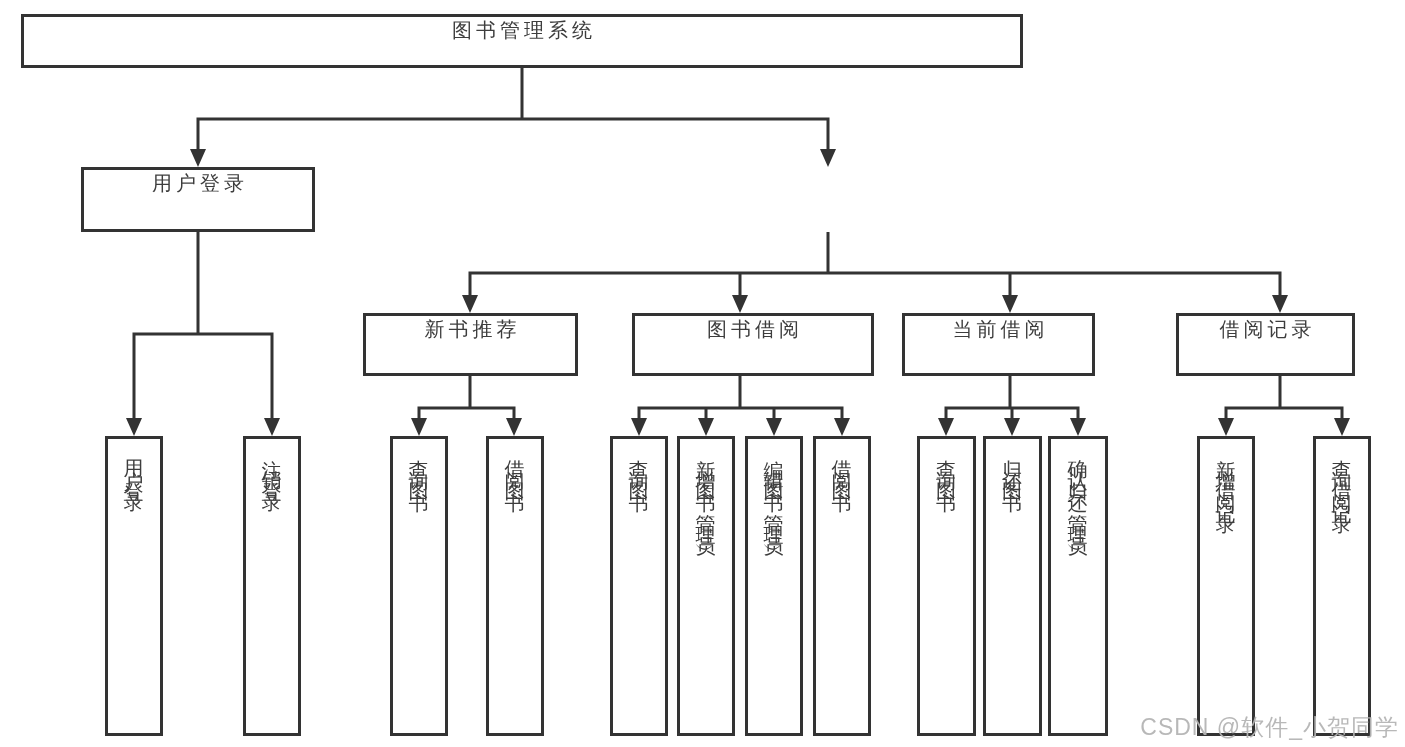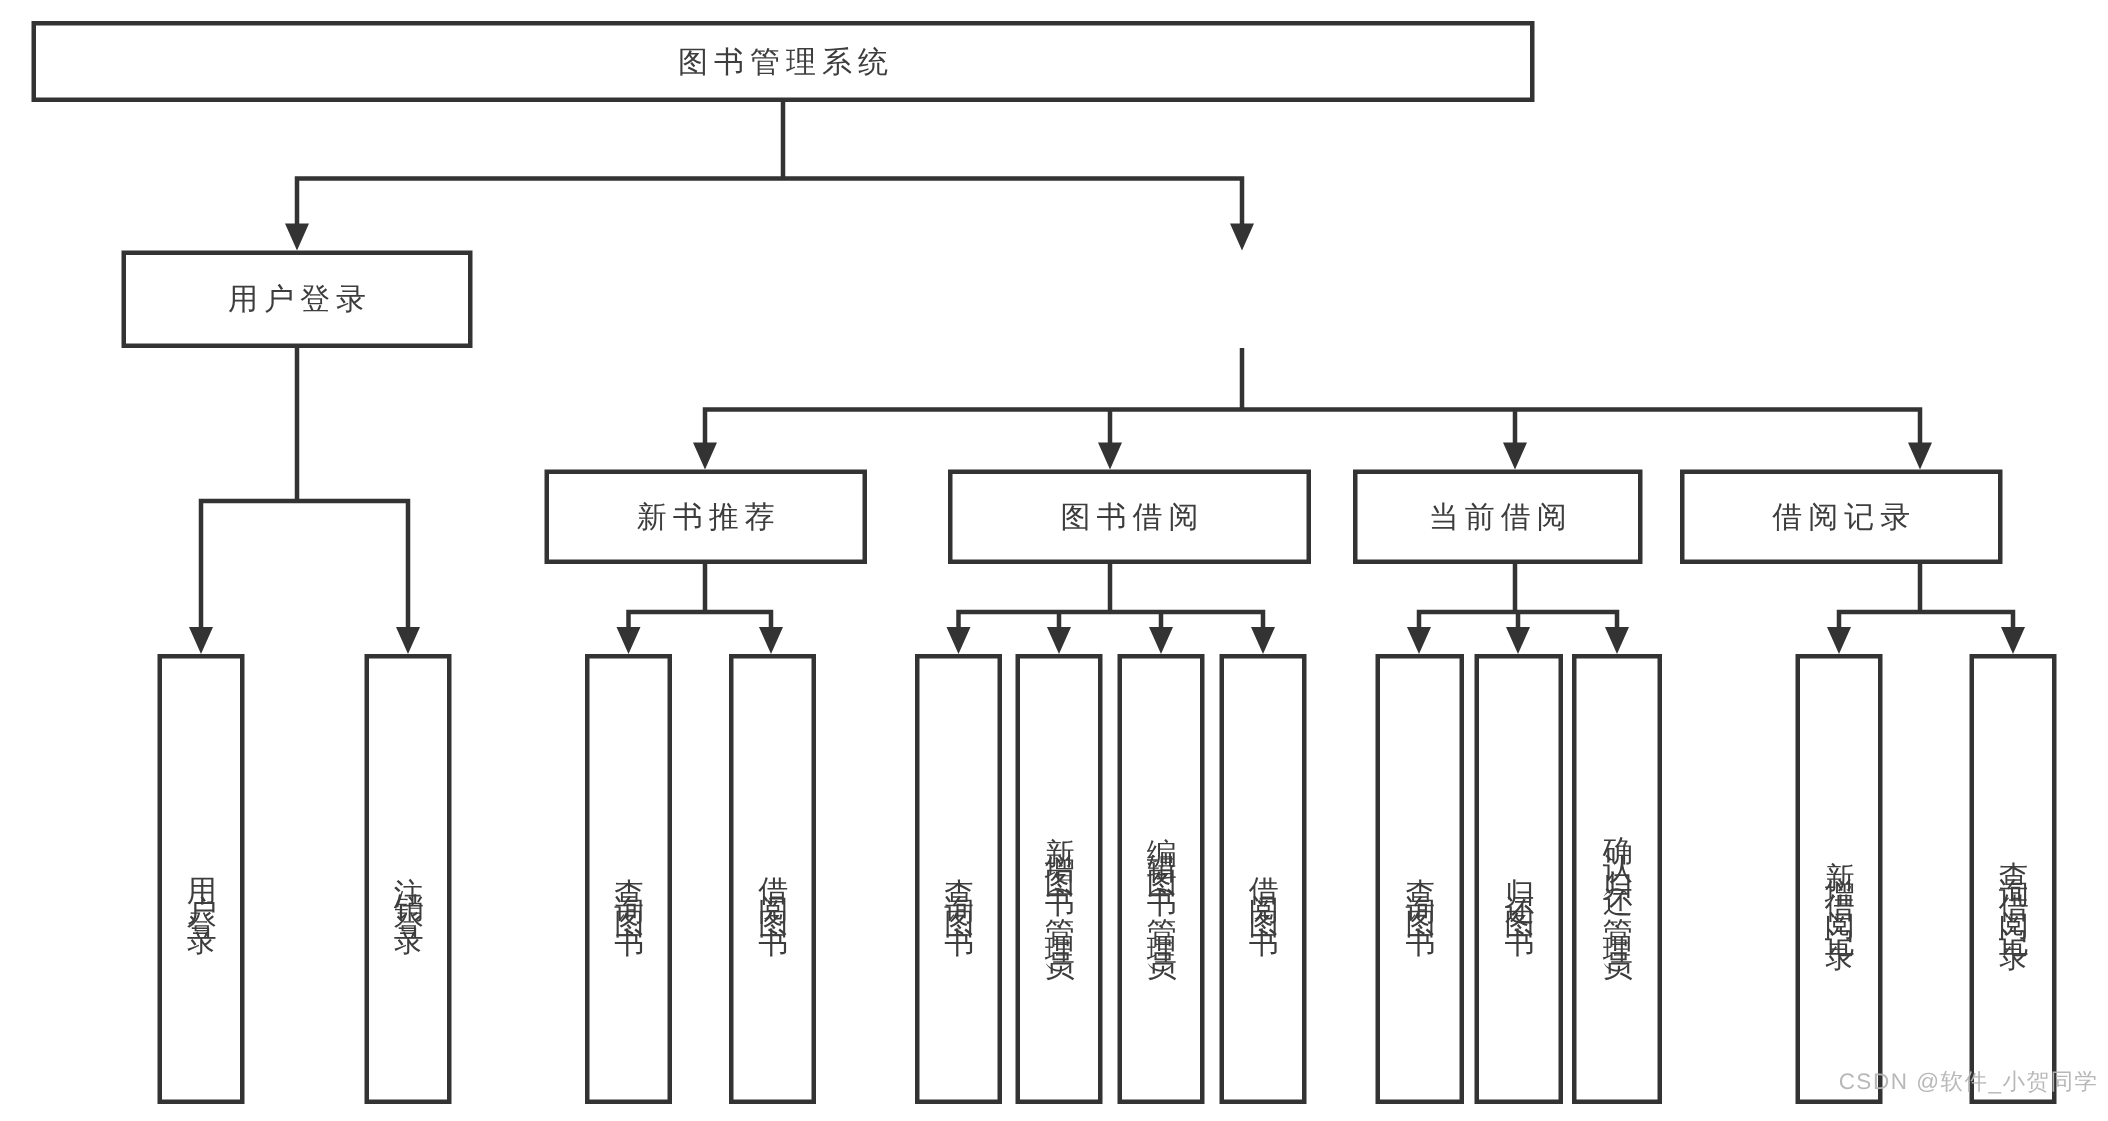--- a/index.html
+++ b/index.html
@@ -20,41 +20,41 @@
     position:absolute;left:0;top:0;width:1405px;height:747px;
     pointer-events:none;
   }
   .connectors .l{fill:none;stroke:var(--line);stroke-width:3;}
   .connectors .a{fill:var(--line);stroke:none;}
   .node{
     position:absolute;
     box-sizing:border-box;
     border:3px solid var(--line);
     background:var(--bg);
-    display:flex;align-items:center;justify-content:center;
+    display:flex;justify-content:center;
     color:var(--text);
   }
   .node.h .lbl{
     font-size:20px;
     letter-spacing:4px;
     white-space:nowrap;
     transform:translateX(2px); 
   }
   .node.v .lbl{
     writing-mode:vertical-rl;
     text-orientation:mixed;
     font-size:20px;
     letter-spacing:11px;
     line-height:1;
     transform:translateY(5px);
   }
   .watermark{
     position:absolute;
     top:712px;right:6px;
-    font-size:15px;
+    font-size:23px;
     color:var(--wm);
     letter-spacing:1px;
     white-space:nowrap;
     z-index:5;
     opacity:0.95;
   }
 </style>
 </head>
 <body>
 
@@ -94,21 +94,21 @@
 
   <div class="node h" style="left:363px;top:313px;width:215px;height:63px">
     <span class="lbl">新书推荐</span>
   </div>
   <div class="node h" style="left:632px;top:313px;width:242px;height:63px">
     <span class="lbl">图书借阅</span>
   </div>
   <div class="node h" style="left:902px;top:313px;width:193px;height:63px">
     <span class="lbl">当前借阅</span>
   </div>
-  <div class="node h" style="left:1120px;top:313px;width:215px;height:63px">
+  <div class="node h" style="left:1176px;top:313px;width:179px;height:63px">
     <span class="lbl">借阅记录</span>
   </div>
 
   <div class="node v" style="left:105px;top:436px;width:58px;height:300px">
     <span class="lbl">用户登录</span>
   </div>
   <div class="node v" style="left:243px;top:436px;width:58px;height:300px">
     <span class="lbl">注销登录</span>
   </div>
 

